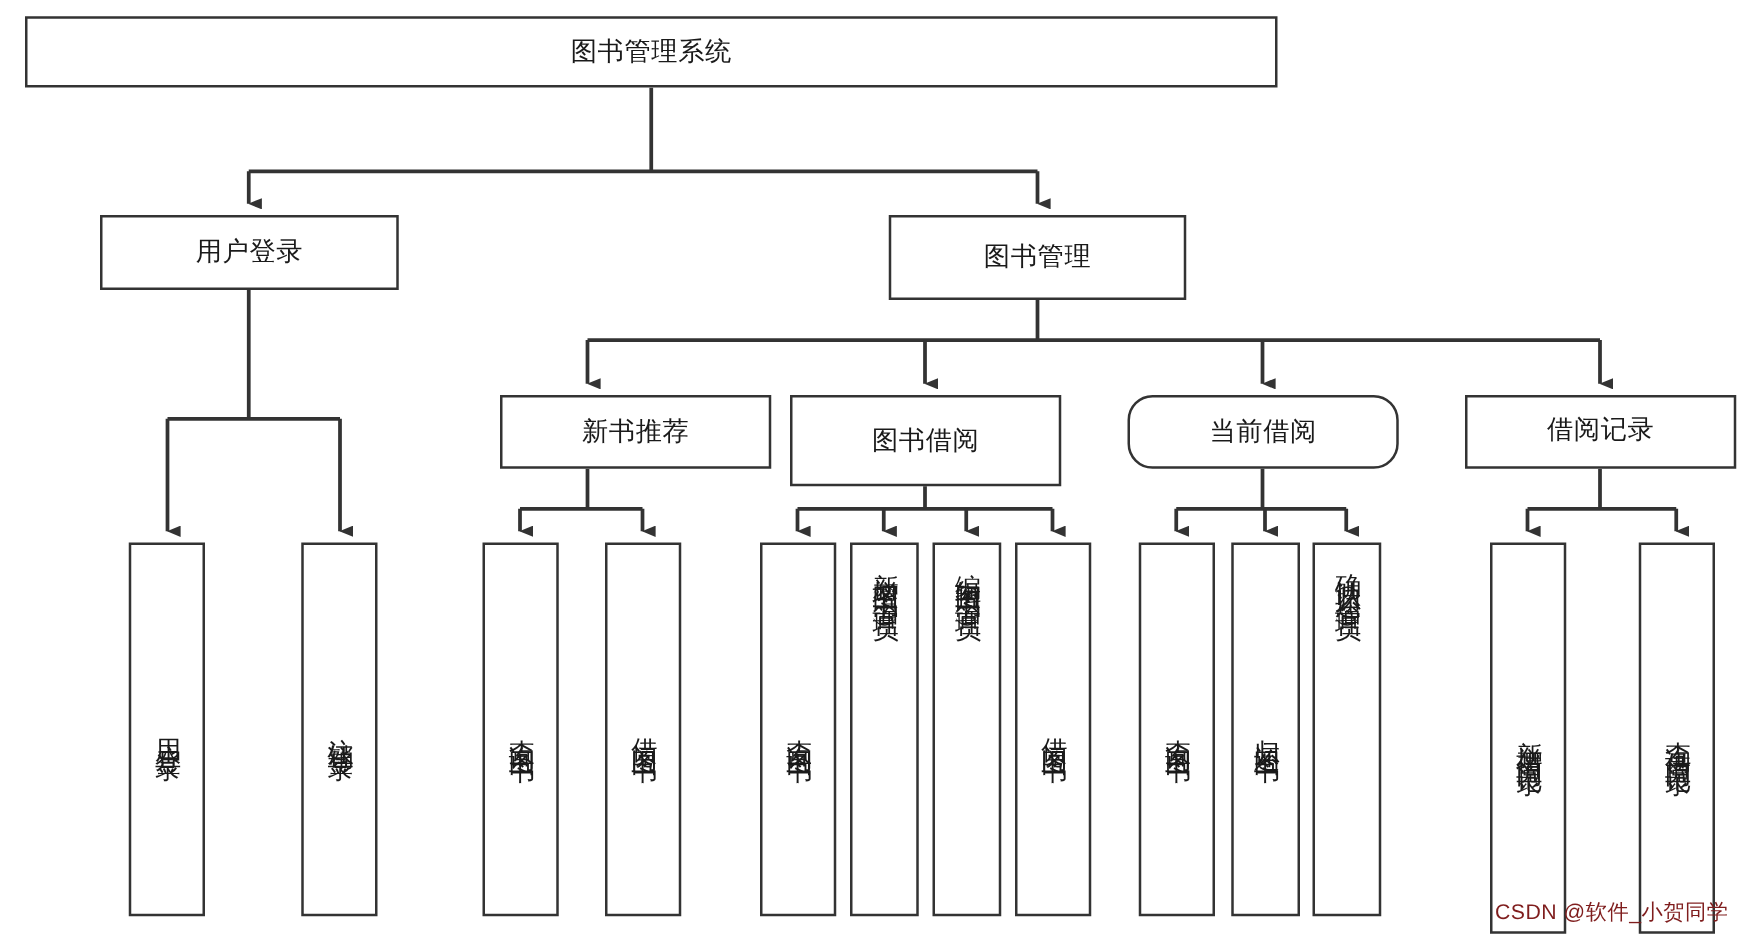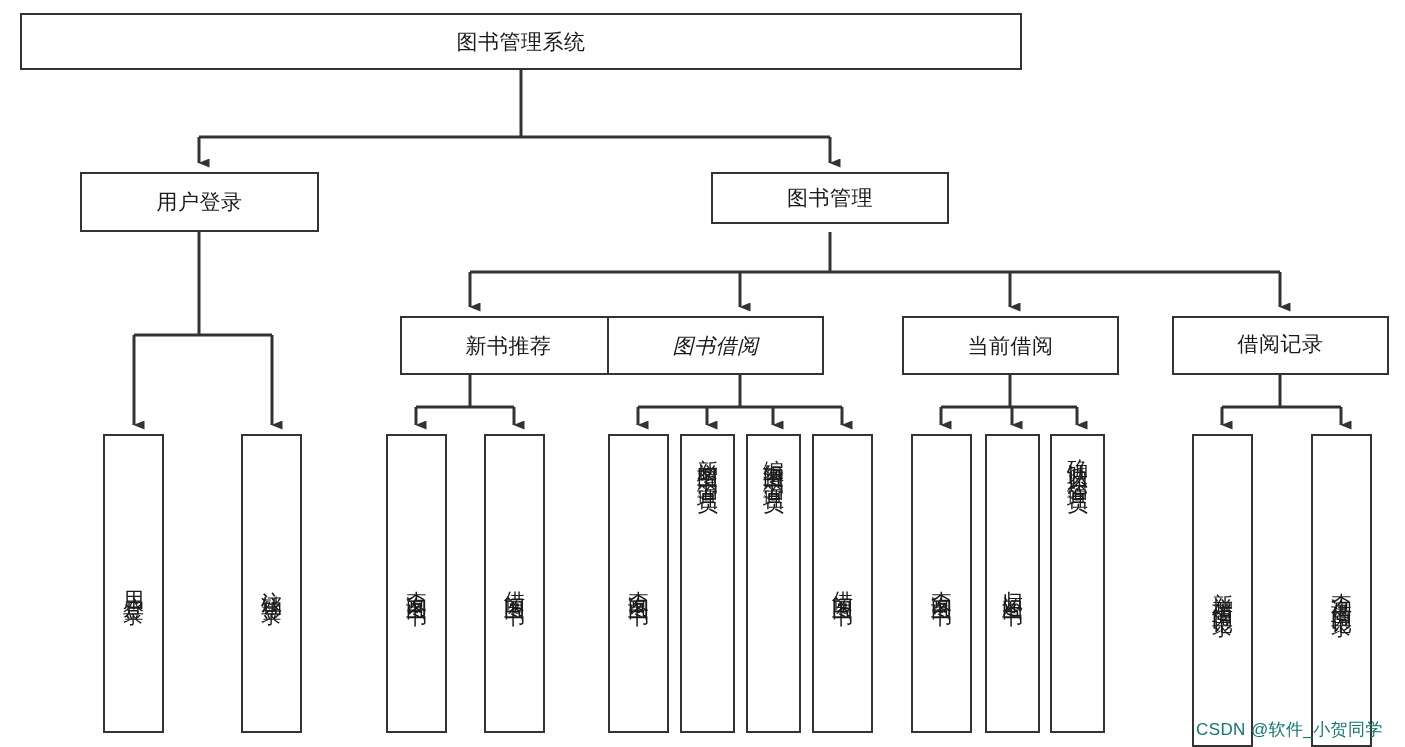--- a/index.html
+++ b/index.html
@@ -55,21 +55,21 @@
     line-height: 1.05;
     white-space: nowrap;
   }
   .node-box.vmid {
     align-items: center;
     padding-top: 0;
   }
   .watermark {
     position: absolute;
     font-size: 17px;
-    color: #0f766e;
+    color: #7f1d1d;
     white-space: nowrap;
     letter-spacing: 0.4px;
     pointer-events: none;
   }
 </style>
 </head>
 <body>
 
 <div id="diagram-root">
 
@@ -126,31 +126,31 @@
     </g>
   </svg>
 
   <div class="node-box" style="left:20px; top:13px; width:1002px; height:57px;">
     <span class="node-label-h">图书管理系统</span>
   </div>
 
   <div class="node-box" style="left:80px; top:172px; width:239px; height:60px;">
     <span class="node-label-h">用户登录</span>
   </div>
-  <div class="node-box" style="left:711px; top:172px; width:238px; height:52px;">
+  <div class="node-box" style="left:711px; top:172px; width:238px; height:68px;">
     <span class="node-label-h">图书管理</span>
   </div>
 
   <div class="node-box" style="left:362px; top:316px; width:217px; height:59px;margin-left:38px;">
     <span class="node-label-h">新书推荐</span>
   </div>
-  <div class="node-box" style="left:607px; top:316px; width:217px; height:59px;font-style:italic;">
+  <div class="node-box" style="left:632px; top:316px; width:217px; height:73px;">
     <span class="node-label-h">图书借阅</span>
   </div>
-  <div class="node-box" style="left:902px; top:316px; width:217px; height:59px;">
+  <div class="node-box" style="left:902px; top:316px; width:217px; height:59px;border-radius:20px;">
     <span class="node-label-h">当前借阅</span>
   </div>
   <div class="node-box" style="left:1172px; top:316px; width:217px; height:59px;font-family:Liberation Mono, monospace;">
     <span class="node-label-h">借阅记录</span>
   </div>
 
   <div class="node-box vertical vmid" style="left:103px; top:434px; width:61px; height:299px;">
     <span class="node-label-v">用户登录</span>
   </div>
   <div class="node-box vertical vmid" style="left:241px; top:434px; width:61px; height:299px;">

